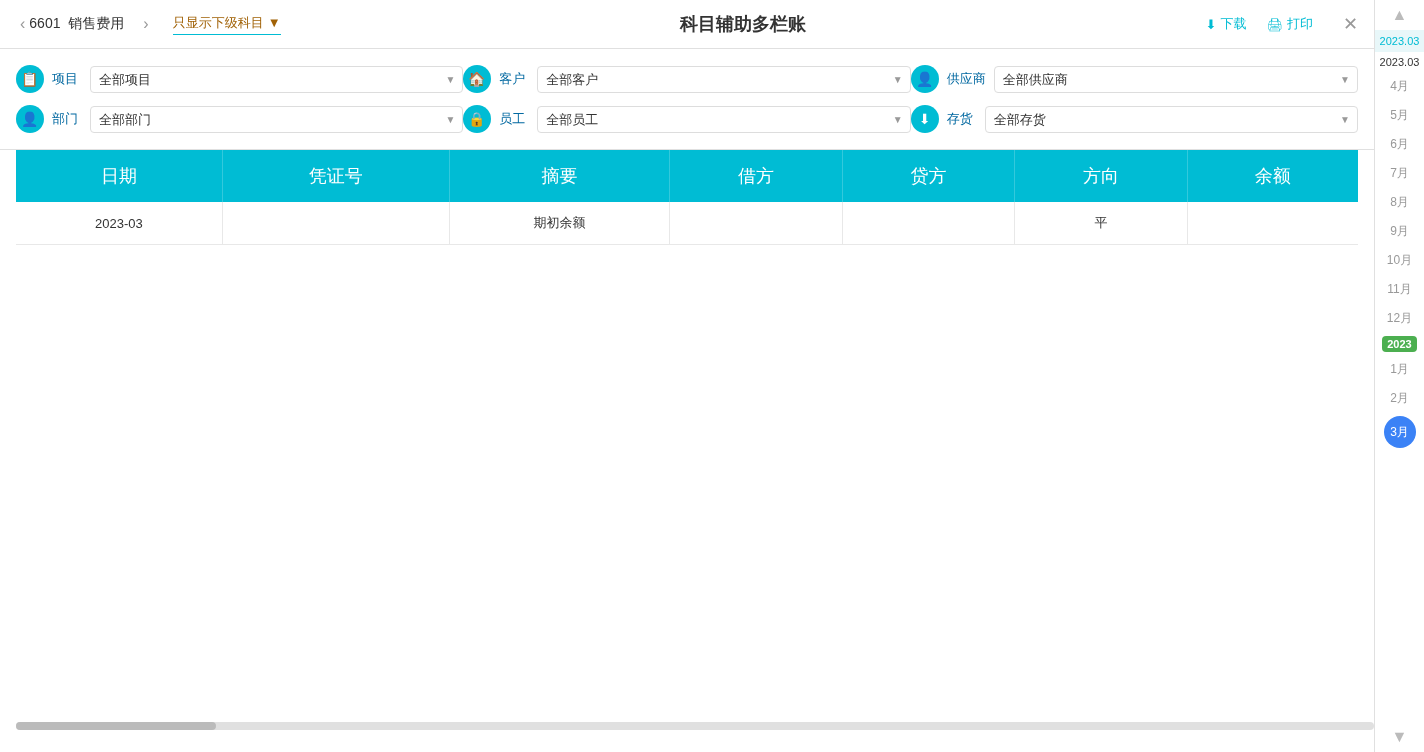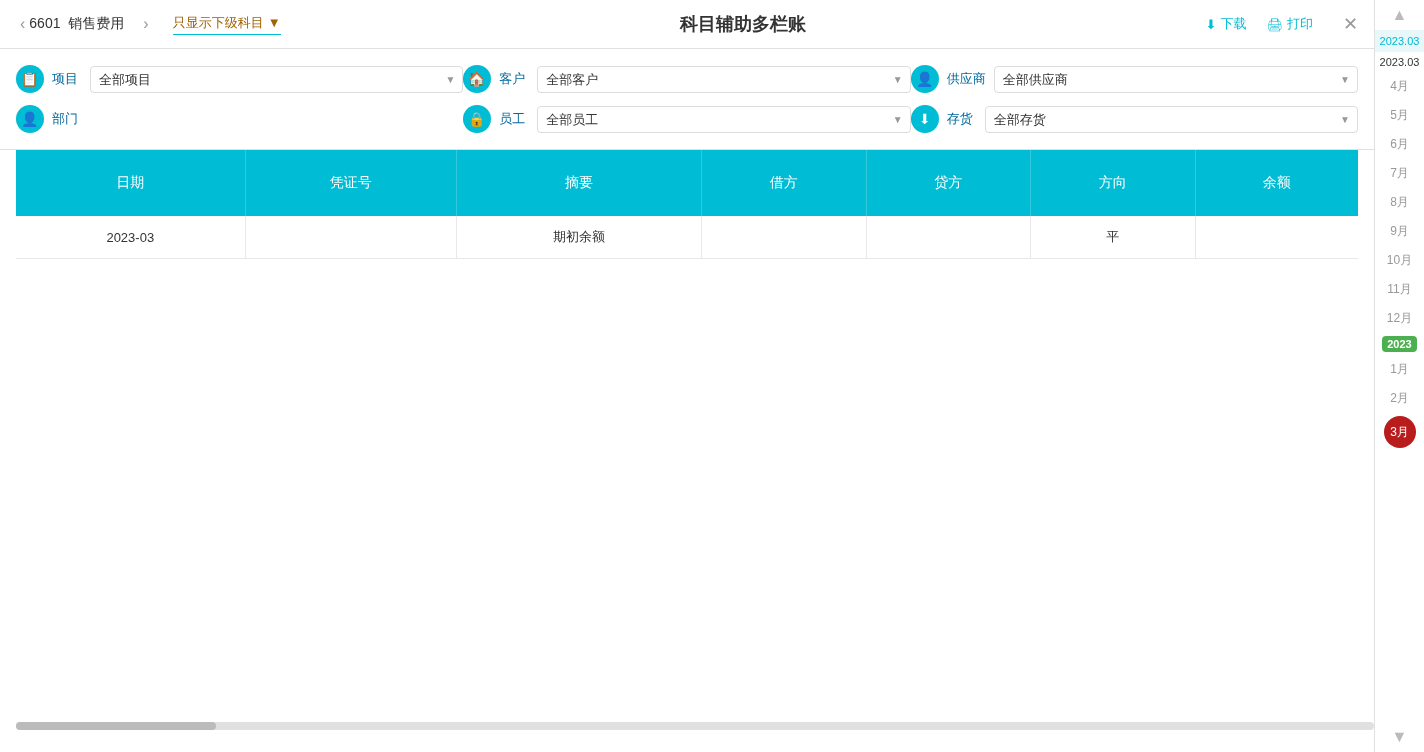--- a/index.html
+++ b/index.html
@@ -23,21 +23,21 @@
     .filter-icon { width: 28px; height: 28px; border-radius: 50%; background: #00bcd4; display: flex; align-items: center; justify-content: center; color: #fff; font-size: 14px; flex-shrink: 0; }
     .filter-label { color: #0369a1; font-size: 13px; min-width: 30px; }
     .filter-select-wrap { flex: 1; position: relative; }
     .filter-select-wrap select { width: 100%; border: 1px solid #ddd; border-radius: 4px; padding: 5px 28px 5px 8px; font-size: 13px; color: #333; appearance: none; background: #fff; cursor: pointer; outline: none; }
     .filter-select-wrap::after { content: '▼'; position: absolute; right: 8px; top: 50%; transform: translateY(-50%); color: #999; font-size: 10px; pointer-events: none; }
 
     
     .table-wrap { margin: 0 16px; overflow: hidden; }
     .table { width: 100%; border-collapse: collapse; }
     .table thead tr { background: #00bcd4; }
-    .table thead th { color: #fff; padding: 24px 10px; text-align: center; font-weight: normal; font-size: 14px; border-right: 1px solid rgba(255,255,255,0.2); }
+    .table thead th { color: #fff; padding: 14px 10px; text-align: center; font-weight: normal; font-size: 18px; border-right: 1px solid rgba(255,255,255,0.2); }
     .table thead th:last-child { border-right: none; }
     .table tbody tr { border-bottom: 1px solid #e8e8e8; }
     .table tbody td { padding: 12px 10px; text-align: center; color: #333; font-size: 13px; border-right: 1px solid #e8e8e8; }
     .table tbody td:last-child { border-right: none; }
 
     
     .scroll-bar { position: absolute; bottom: 22px; left: 16px; right: 50px; height: 8px; background: #e0e0e0; border-radius: 4px; }
     .scroll-thumb { width: 200px; height: 8px; background: #bbb; border-radius: 4px; }
 
     
@@ -106,20 +106,25 @@
         <div class="filter-select-wrap">
           <select>
             <option>全部供应商</option>
           </select>
         </div>
       </div>
 
       <div class="filter-row">
         <div class="filter-icon">👤</div>
         <span class="filter-label">部门</span>
+        <div class="filter-select-wrap">
+          <select>
+            <option>全部部门</option>
+          </select>
+        </div>
       </div>
 
       <div class="filter-row">
         <div class="filter-icon">🔒</div>
         <span class="filter-label">员工</span>
         <div class="filter-select-wrap">
           <select>
             <option>全部员工</option>
           </select>
         </div>
@@ -183,21 +188,21 @@
     <div class="side-item">12月</div>
 
     <div style="display:flex; justify-content:center; width:100%; padding:3px 0;">
       <span style="background:#4caf50; color:#fff; border-radius:4px; padding:2px 5px; font-size:11px; font-weight:bold;">2023</span>
     </div>
 
     <div class="side-item">1月</div>
     <div class="side-item">2月</div>
 
     <div style="display:flex; justify-content:center; width:100%; padding:3px 0;">
-      <span style="background:#b91c1c; color:#fff; border-radius:50%; width:32px; height:32px; display:flex; align-items:center; justify-content:center; font-size:12px; cursor:pointer;">3月</span>
+      <span style="background:#3b82f6; color:#fff; border-radius:50%; width:32px; height:32px; display:flex; align-items:center; justify-content:center; font-size:12px; cursor:pointer;">3月</span>
     </div>
 
     <div class="side-nav-btn" style="margin-top:auto;">▼</div>
   </div>
 
   <div class="scroll-bar">
     <div class="scroll-thumb"></div>
   </div>
 </div>
 

